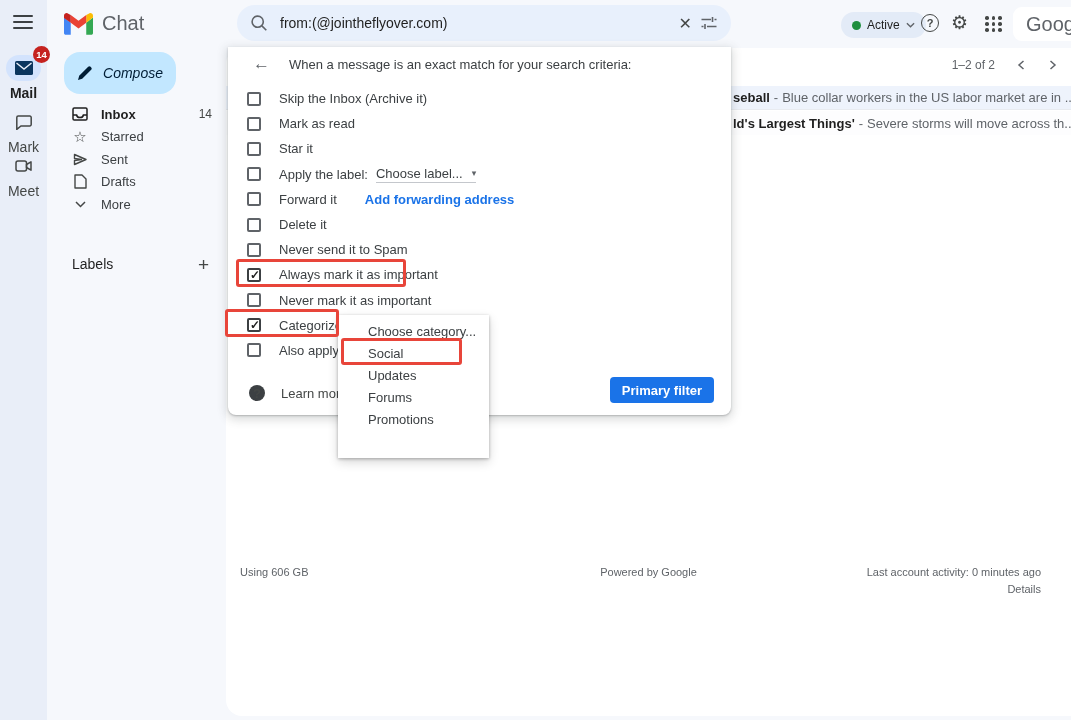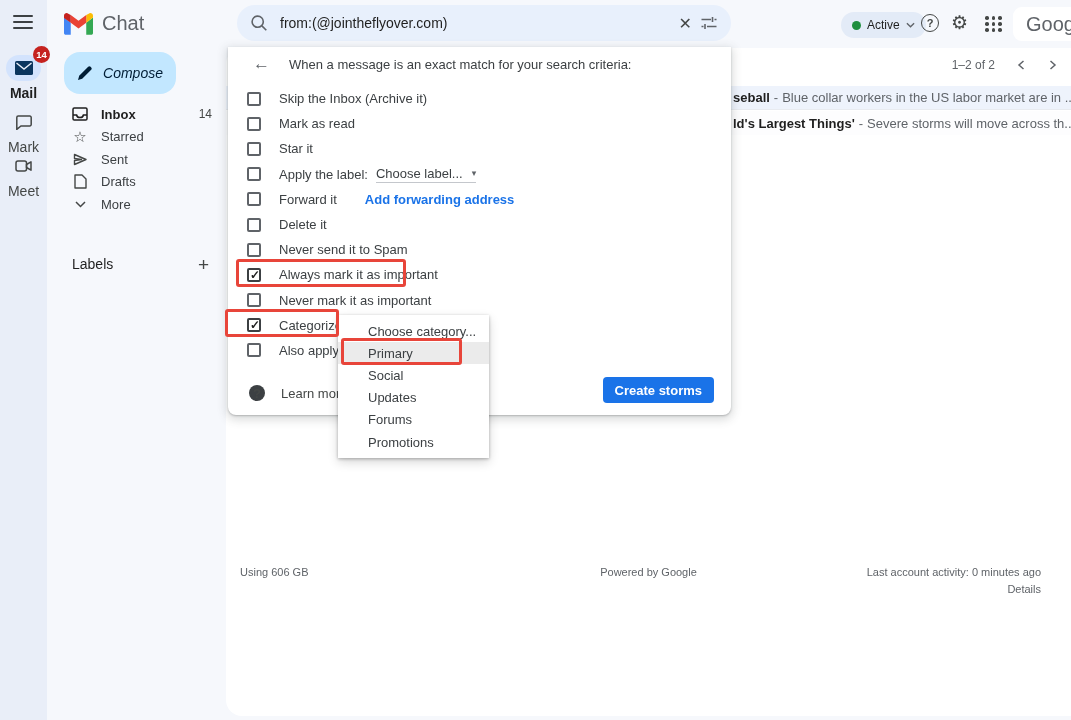--- a/index.html
+++ b/index.html
@@ -337,26 +337,25 @@
     <div class="opt">
       <span class="cb"></span>
       <span class="olbl">Also apply filter</span>
     </div>
   </div>
 
   <div class="learn">
     <span class="qmark">?</span>
     <span>Learn more</span>
   </div>
-  <div class="create-btn">Create storms</div>
+  <div class="create-btn">Primary filter</div>
 </div>
 
 <div class="dropdown">
   <div class="dd-item">Choose category...</div>
-  <div class="dd-item hl">Primary</div>
   <div class="dd-item">Social</div>
   <div class="dd-item">Updates</div>
   <div class="dd-item">Forums</div>
   <div class="dd-item">Promotions</div>
 </div>
 
 <div class="anno" id="annoA"></div>
 <div class="anno" id="annoB"></div>
 <div class="anno" id="annoC"></div>
 

